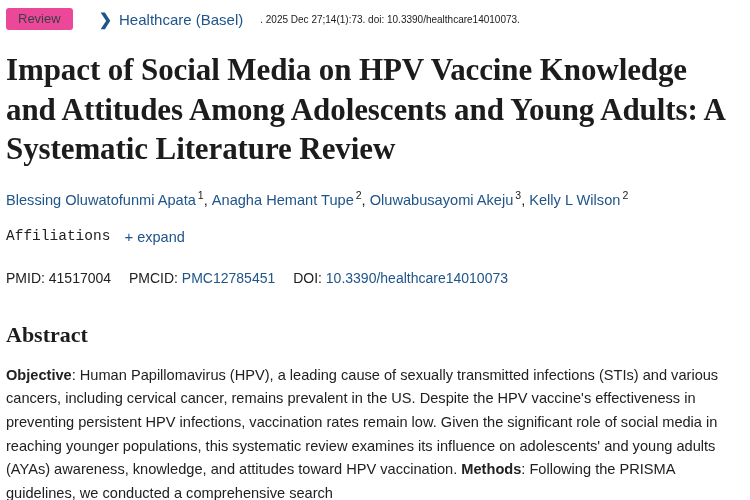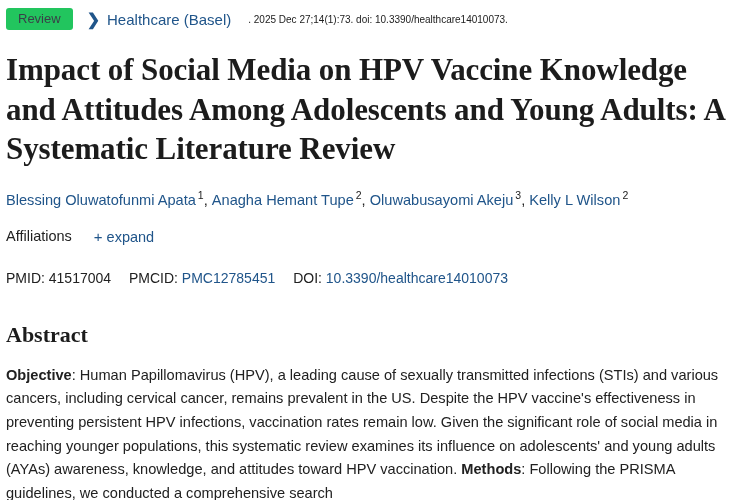--- a/index.html
+++ b/index.html
@@ -25,26 +25,26 @@
   
   .cit-line {
     display: flex;
     align-items: center;
     padding: 8px 6px 0 6px;
     font-size: 14.5px;
     color: #212121;
     white-space: nowrap;
   }
   .pubtype {
-    background: #22c55e;
+    background: #ec4899;
     color: #3a3f48;
     font-size: 13px;
     padding: 4px 12px 5px 12px;
     border-radius: 3px;
-    margin-right: 12px;
+    margin-right: 24px;
     line-height: 1;
     font-family: "Liberation Sans", sans-serif;
   }
   .chev {
     color: #20558a;
     font-size: 16px;
     margin: 0 7px 0 2px;
     font-weight: bold;
   }
   .journal {
@@ -91,24 +91,24 @@
   .comma { color: #212121; }
 
   
   .affil-row {
     margin: 16px 0 0 6px;
     font-size: 14.5px;
     color: #212121;
     display: flex;
     align-items: center;
   }
-  .affil-label { color: #212121; }
+  .affil-label { color: #212121; font-family: Liberation Mono, monospace; }
   .expand {
     color: #20558a;
-    margin-left: 22px;
+    margin-left: 14px;
     cursor: pointer;
     font-size: 14.5px;
   }
   .plus {
     color: #20558a;
     font-size: 15px;
     margin-right: 4px;
   }
 
   

